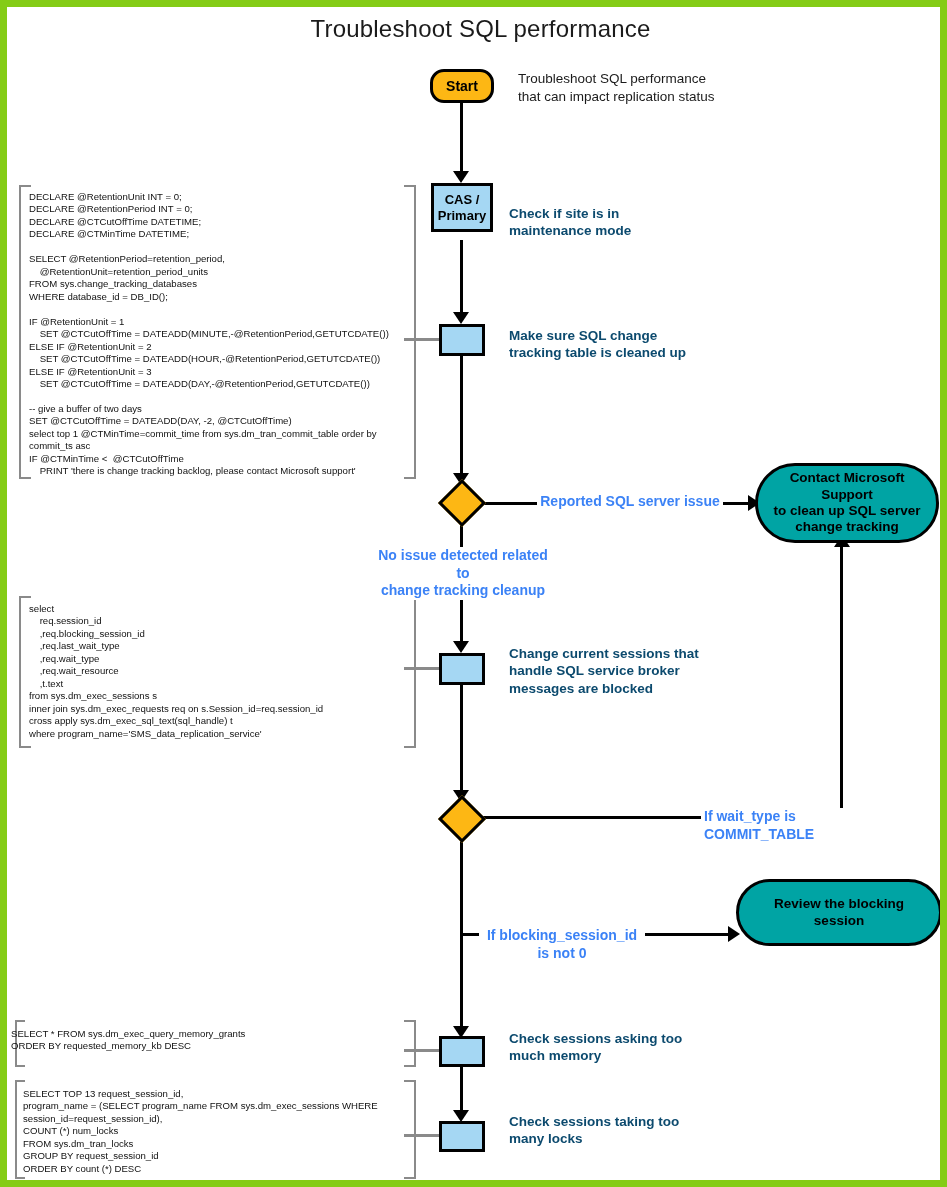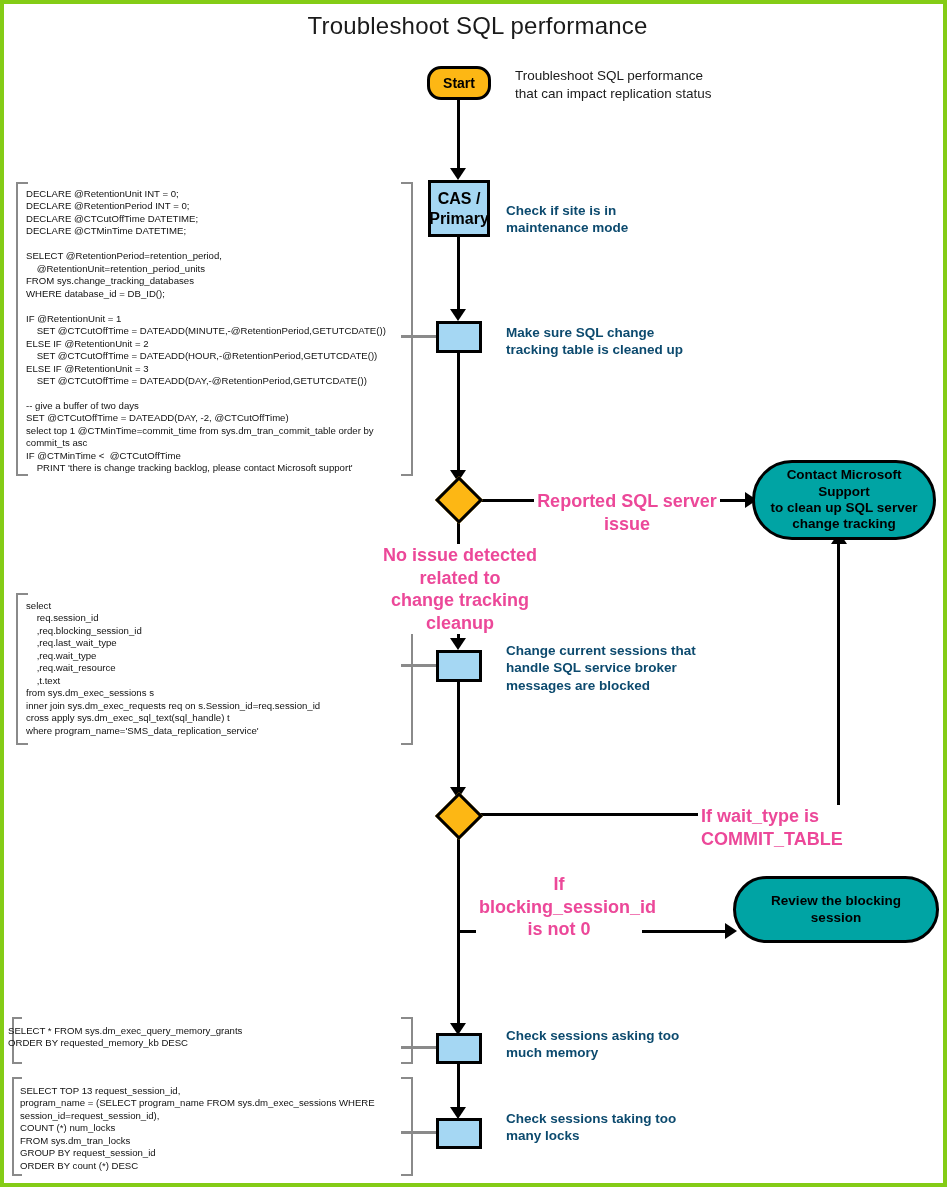--- a/index.html
+++ b/index.html
@@ -8,21 +8,21 @@
     background: #ffffff;
   }
   body {
     font-family: "Liberation Sans", sans-serif;
   }
   #page {
     position: relative;
     width: 947px;
     height: 1187px;
     background: #ffffff;
-    border: 4px solid #84cc16;
+    border: 7px solid #84cc16;
     box-sizing: border-box;
     overflow: hidden;
   }
   #diagram-title {
     position: absolute;
     left: 0;
     top: 8px;
     width: 947px;
     text-align: center;
     font-size: 24px;
@@ -108,23 +108,23 @@
   .node-note {
     position: absolute;
     font-size: 13.5px;
     font-weight: bold;
     color: #0c4a6e;
     line-height: 1.28;
     z-index: 4;
   }
   .edge-label {
     position: absolute;
-    font-size: 18px;
+    font-size: 14px;
     font-weight: bold;
-    color: #ec4899;
+    color: #3b82f6;
     background: #ffffff;
     line-height: 1.25;
     text-align: center;
     padding: 0 3px;
     z-index: 6;
   }
   .start-note {
     position: absolute;
     font-size: 13.5px;
     color: #1b1b1b;
@@ -176,21 +176,21 @@
 
   <div class="node terminator" style="left:423px; top:62px; width:64px; height:34px;">
     <span>Start</span>
   </div>
   <div class="start-note" style="left:511px; top:63px; width:260px; white-space:pre-line;">Troubleshoot SQL performance
 that can impact replication status</div>
 
   <div class="edge v" style="left:453px; top:96px; height:72px;"></div>
   <div class="arrow-down" style="left:446px; top:164px;"></div>
 
-  <div class="node process" style="left:424px; top:176px; width:62px; height:57px; font-size:16px; line-height:1.2; white-space:pre-line;">CAS /
+  <div class="node process" style="left:424px; top:176px; width:62px; height:49px; font-size:13px; line-height:1.2; white-space:pre-line;">CAS /
 Primary</div>
   <div class="node-note" style="left:502px; top:198px; width:250px; white-space:pre-line;">Check if site is in
 maintenance mode</div>
 
   <div class="edge v" style="left:453px; top:233px; height:75px;"></div>
   <div class="arrow-down" style="left:446px; top:305px;"></div>
 
   <div class="node process" style="left:432px; top:317px; width:46px; height:32px;"></div>
   <div class="node-note" style="left:502px; top:320px; width:260px; white-space:pre-line;">Make sure SQL change
 tracking table is cleaned up</div>
@@ -227,21 +227,21 @@
 
   <div class="edge h" style="left:473px; top:809px; width:363px;"></div>
   <div class="edge v" style="left:833px; top:538px; height:273px;"></div>
   <div class="arrow-up" style="left:827px; top:528px;"></div>
   <div class="edge-label" style="left:694px; top:801px; width:200px; text-align:left;">If wait_type is COMMIT_TABLE</div>
 
   <div class="edge v" style="left:453px; top:812px; height:213px;"></div>
 
   <div class="edge h" style="left:453px; top:926px; width:272px;"></div>
   <div class="arrow-right" style="left:721px; top:919px;"></div>
-  <div class="edge-label" style="left:472px; top:869px; width:160px; white-space:pre-line;">If blocking_session_id
+  <div class="edge-label" style="left:472px; top:920px; width:160px; white-space:pre-line;">If blocking_session_id
 is not 0</div>
 
   <div class="node teal" style="left:729px; top:872px; width:206px; height:67px;">
     <span>Review the blocking session</span>
   </div>
 
   <div class="arrow-down" style="left:446px; top:1019px;"></div>
 
   <div class="node process" style="left:432px; top:1029px; width:46px; height:31px;"></div>
   <div class="node-note" style="left:502px; top:1023px; width:250px; white-space:pre-line;">Check sessions asking too

